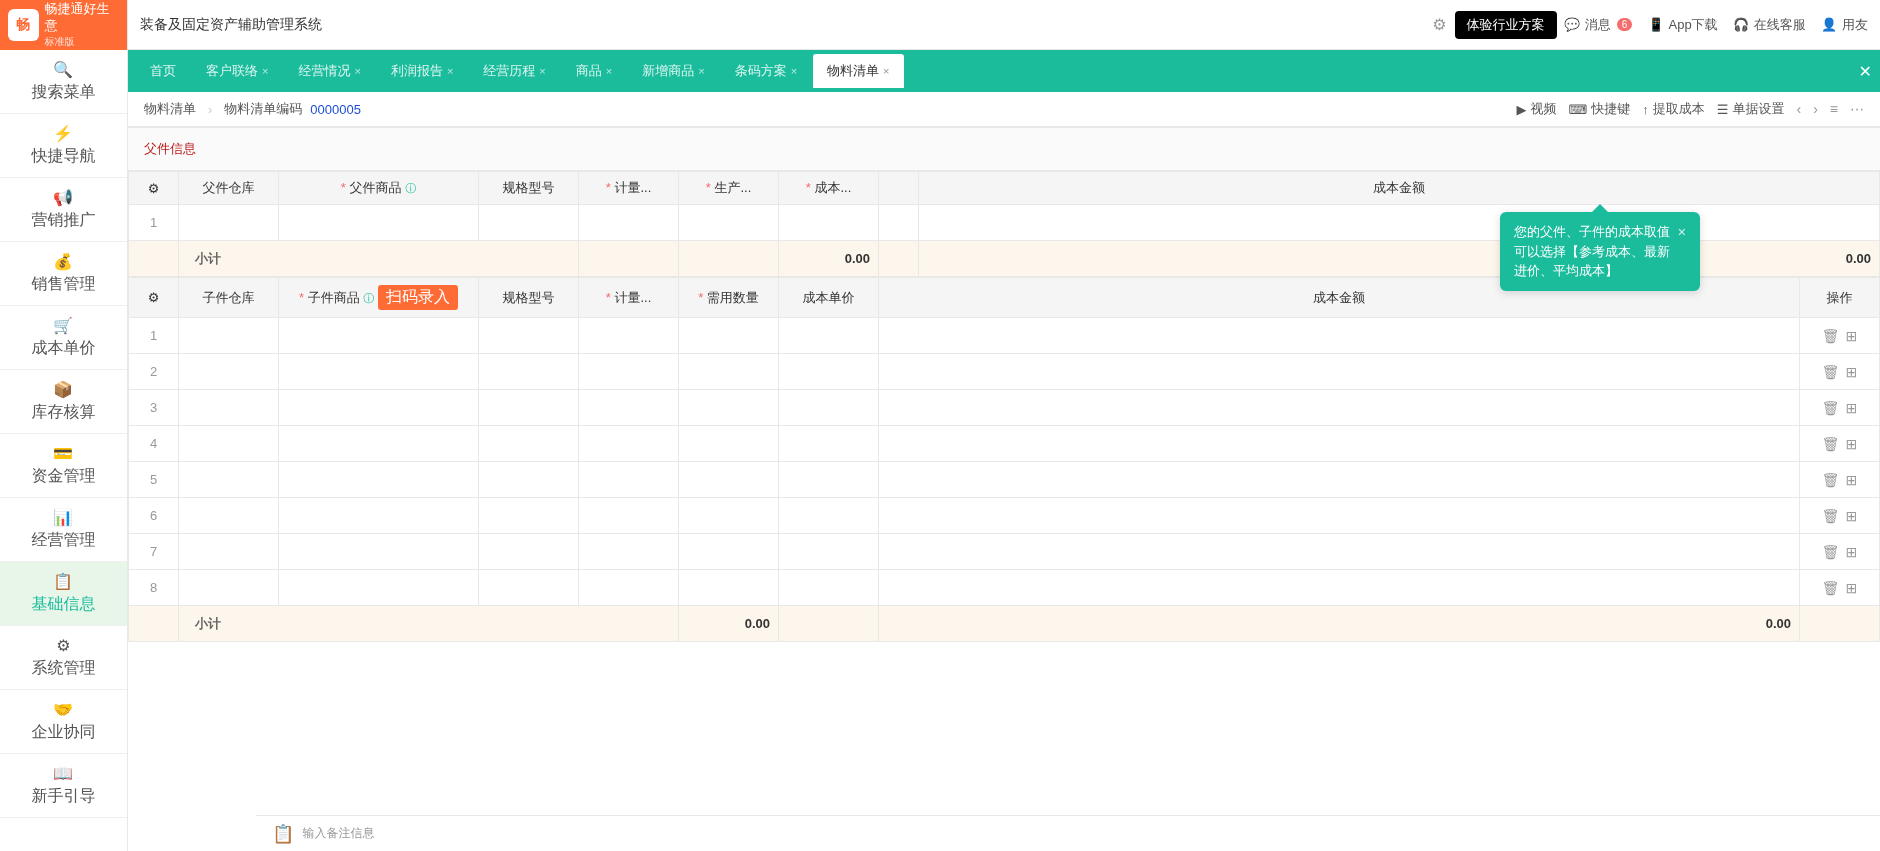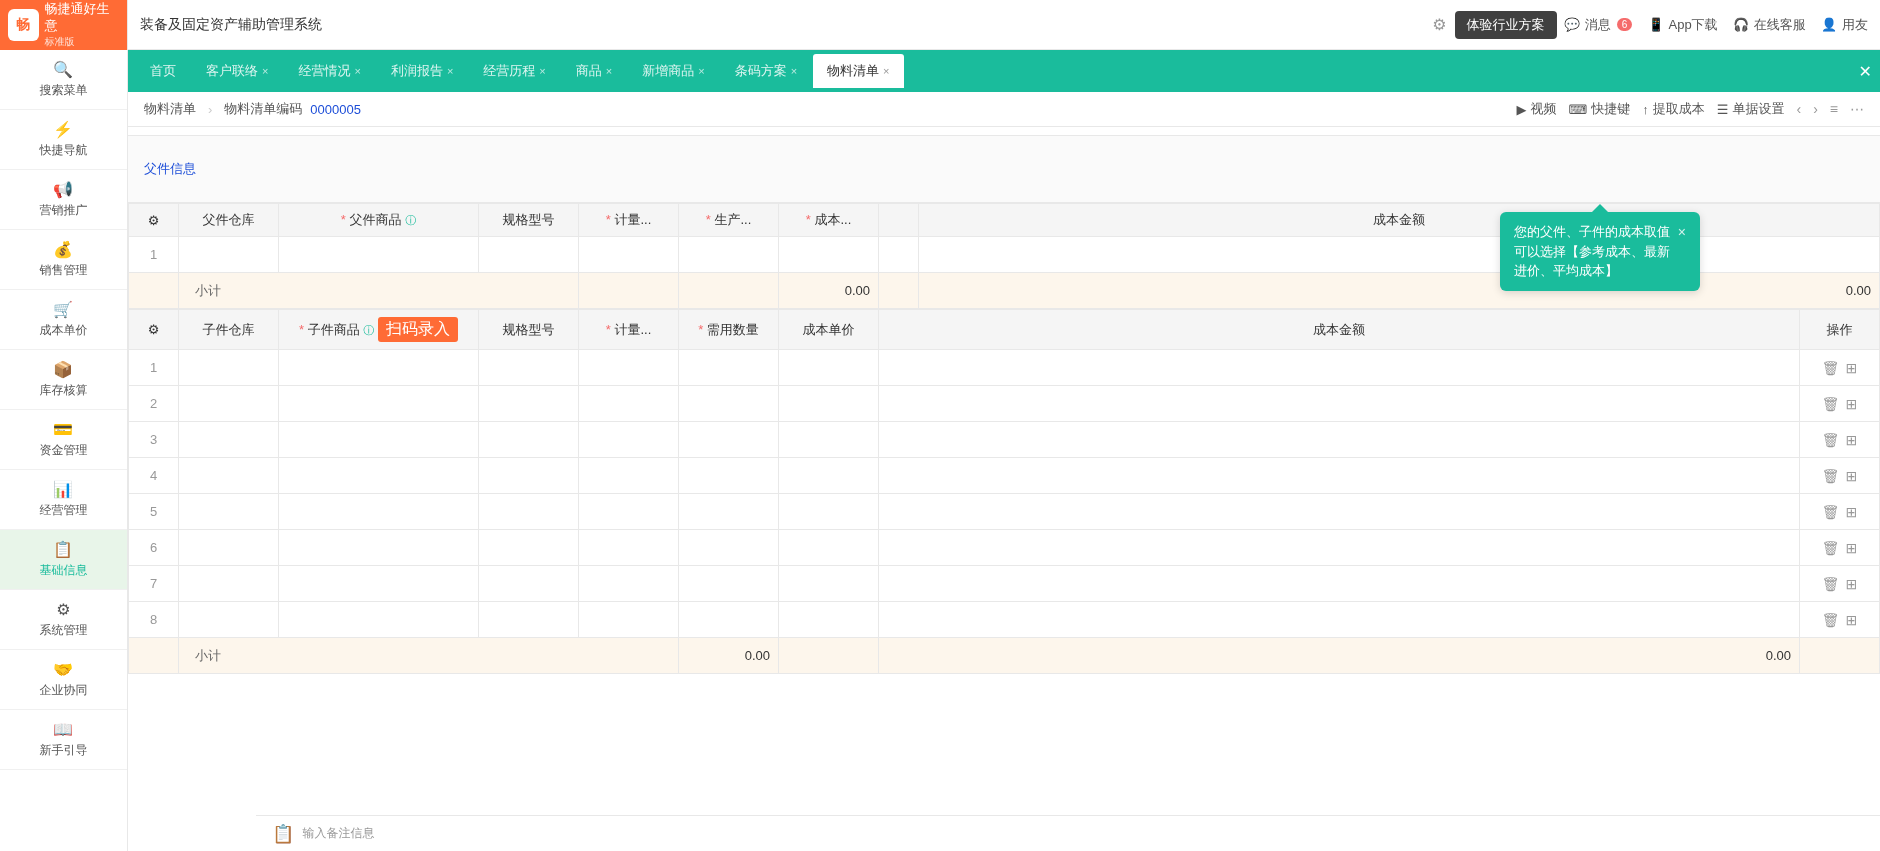--- a/index.html
+++ b/index.html
@@ -44,38 +44,38 @@
       flex-direction: column;
       align-items: center;
       padding: 10px 4px;
       cursor: pointer;
       color: #555;
       border-bottom: 1px solid #f0f0f0;
       transition: background 0.2s;
     }
     .sidebar-item.active { background: #e8f5e9; color: #1abc9c; }
     .sidebar-item .s-icon { font-size: 16px; margin-bottom: 3px; }
-    .sidebar-item .s-label { font-size: 12px; text-align: center; }
+    .sidebar-item .s-label { font-size: 16px; text-align: center; }
 
     
     .main { flex: 1; display: flex; flex-direction: column; overflow: hidden; }
 
     
     .topbar {
       height: 50px;
       background: #fff;
       display: flex;
       align-items: center;
       padding: 0 12px;
       border-bottom: 1px solid #e8e8e8;
       gap: 8px;
     }
     .system-title { font-size: 14px; color: #333; flex: 1; }
     .topbar-btn {
-      background: #404040;
+      background: #000000;
       color: #fff;
       border: none;
       border-radius: 4px;
       padding: 5px 12px;
       cursor: pointer;
       font-size: 13px;
     }
     .topbar-actions { display: flex; align-items: center; gap: 16px; margin-left: auto; color: #555; }
     .topbar-action-item { display: flex; align-items: center; gap: 4px; cursor: pointer; font-size: 13px; }
     .badge { background: #f56c6c; color: #fff; border-radius: 10px; padding: 1px 5px; font-size: 10px; margin-left: 2px; }
@@ -125,28 +125,28 @@
       gap: 8px;
     }
     .page-toolbar .breadcrumb-item { font-size: 13px; color: #555; cursor: pointer; }
     .page-toolbar .breadcrumb-sep { color: #ccc; margin: 0 4px; }
     .page-toolbar .doc-number { color: #1d4ed8; font-weight: 500; }
     .toolbar-right { margin-left: auto; display: flex; align-items: center; gap: 12px; }
     .toolbar-right-item { display: flex; align-items: center; gap: 4px; font-size: 12px; color: #555; cursor: pointer; }
 
     
     .section-header {
-      padding: 24px 16px;
+      padding: 12px 16px;
       font-size: 13px;
       font-weight: 500;
-      color: #1d4ed8;
+      color: #b91c1c;
       background: #fafafa;
       border-bottom: 1px solid #e8e8e8;
       border-top: 1px solid #e8e8e8;
-      margin-top: 8px;
+      margin-top: 0;
     }
 
     
     .data-table {
       width: 100%;
       border-collapse: collapse;
       font-size: 12px;
     }
     .data-table th {
       background: #f5f5f5;
@@ -160,21 +160,21 @@
     .data-table td {
       border: 1px solid #e8e8e8;
       padding: 6px;
       height: 36px;
       text-align: center;
       color: #333;
     }
     .data-table .row-num { color: #999; width: 36px; }
     .data-table .subtotal-row td {
       background: #fdf6ec;
-      font-weight: 400;
+      font-weight: 700;
       padding-left: 16px;
     }
     .data-table .subtotal-label { text-align: left; padding-left: 12px; color: #666; }
     .data-table .value-cell { text-align: right; padding-right: 8px; }
 
     .scan-btn {
       background: #ff6b35;
       color: #fff;
       border: none;
       border-radius: 3px;

